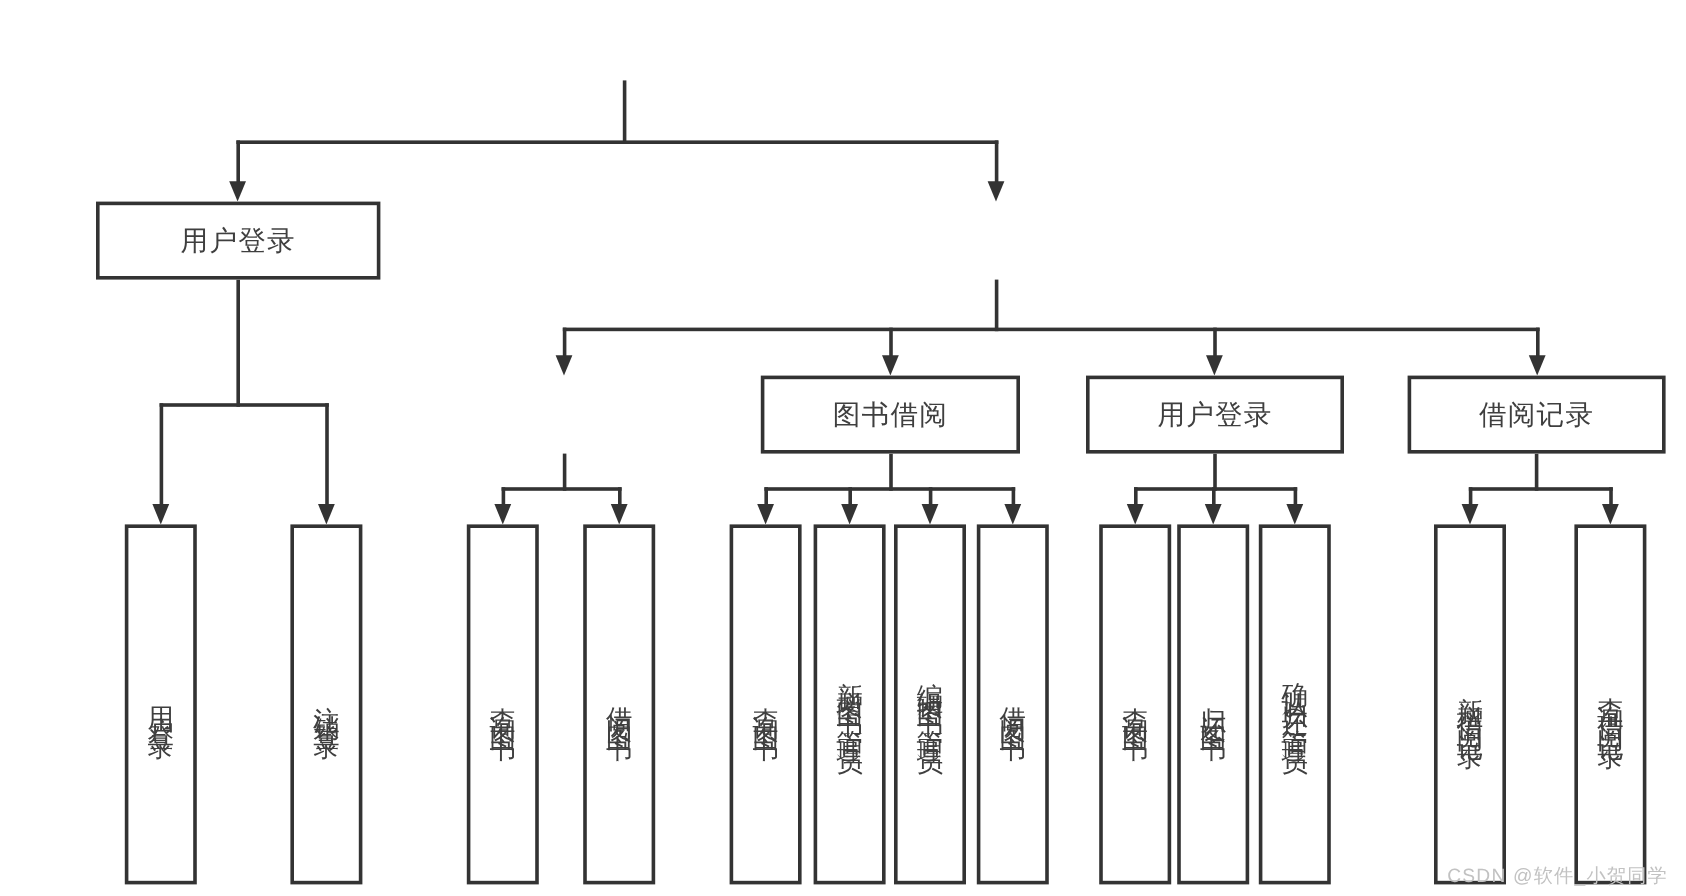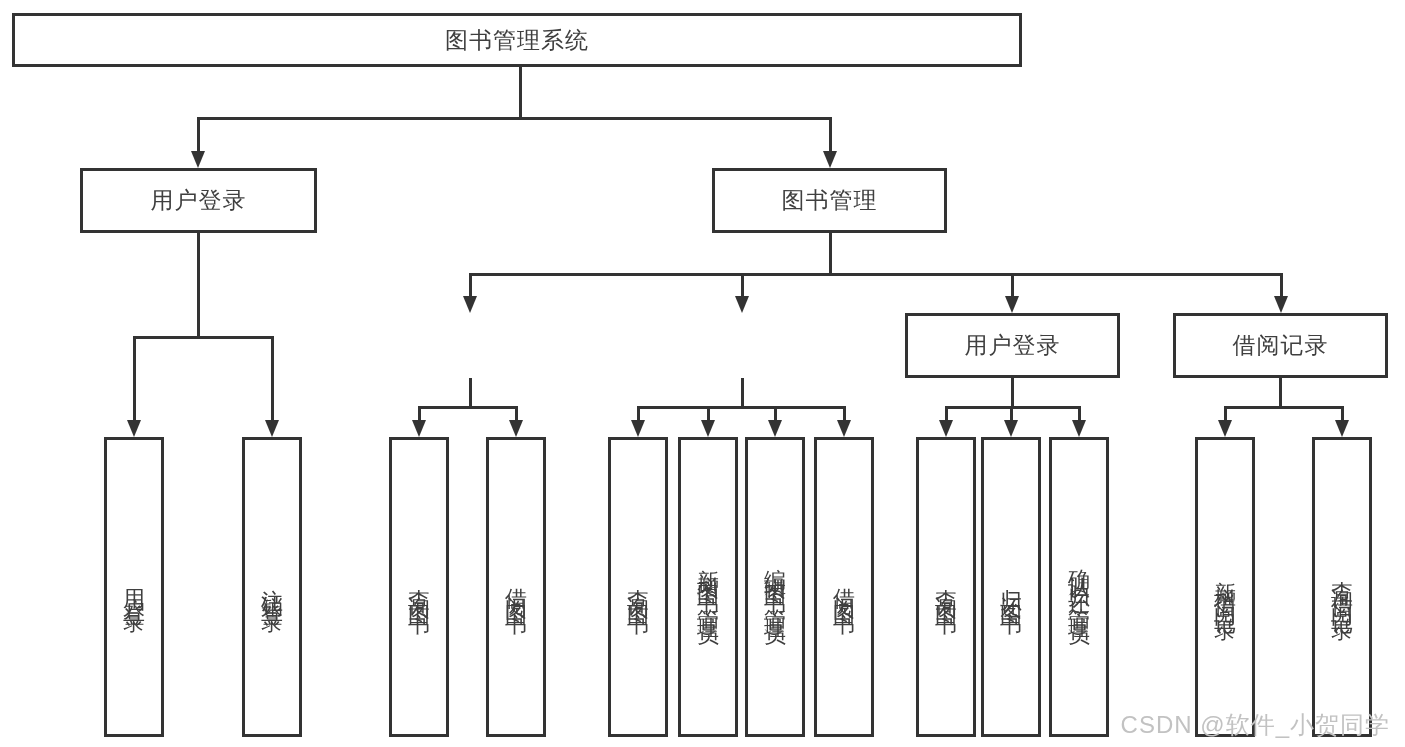--- a/index.html
+++ b/index.html
@@ -75,54 +75,53 @@
     height: 0;
     border-left: 7px solid transparent;
     border-right: 7px solid transparent;
     border-top: 17px solid var(--line);
   }
 
   .watermark {
     position: absolute;
     right: 15px;
     bottom: 6px;
-    font-size: 24px;
+    font-size: 16px;
     color: var(--watermark);
     letter-spacing: 1px;
     z-index: 5;
     white-space: nowrap;
   }
 </style>
 </head>
 <body>
 
 <div class="canvas">
 
-  <div class="node" style="left:12px; top:13px; width:1010px; height:54px;">图书管理系统</div>
 
   <div class="vline" style="left:518.5px; top:67px; height:53px;"></div>
   <div class="hline" style="left:196.5px; top:117px; width:635px;"></div>
   <div class="drop" style="left:191px; top:117px; height:51px;"></div>
   <div class="drop" style="left:823px; top:117px; height:51px;"></div>
 
   <div class="node" style="left:80px; top:168px; width:237px; height:65px;">用户登录</div>
-  <div class="node" style="left:712px; top:168px; width:235px; height:65px;">图书管理</div>
 
   <div class="vline" style="left:196.5px; top:233px; height:106px;"></div>
   <div class="hline" style="left:132.5px; top:336px; width:141px;"></div>
   <div class="drop" style="left:127px; top:336px; height:101px;"></div>
   <div class="drop" style="left:265px; top:336px; height:101px;"></div>
 
   <div class="vline" style="left:828.5px; top:233px; height:43px;"></div>
   <div class="hline" style="left:468.5px; top:273px; width:814px;"></div>
   <div class="drop" style="left:463px; top:273px; height:40px;"></div>
   <div class="drop" style="left:735px; top:273px; height:40px;"></div>
   <div class="drop" style="left:1005px; top:273px; height:40px;"></div>
   <div class="drop" style="left:1274px; top:273px; height:40px;"></div>
 
+  <div class="node" style="left:634px; top:313px; width:216px; height:65px;">图书借阅</div>
   <div class="node" style="left:905px; top:313px; width:215px; height:65px;">用户登录</div>
   <div class="node" style="left:1173px; top:313px; width:215px; height:65px;">借阅记录</div>
 
   <div class="vline" style="left:469px; top:378px; height:31px;"></div>
   <div class="hline" style="left:417.5px; top:406px; width:100px;"></div>
   <div class="drop" style="left:412px; top:406px; height:31px;"></div>
   <div class="drop" style="left:509px; top:406px; height:31px;"></div>
 
   <div class="vline" style="left:740.5px; top:378px; height:31px;"></div>
   <div class="hline" style="left:636.5px; top:406px; width:209px;"></div>

